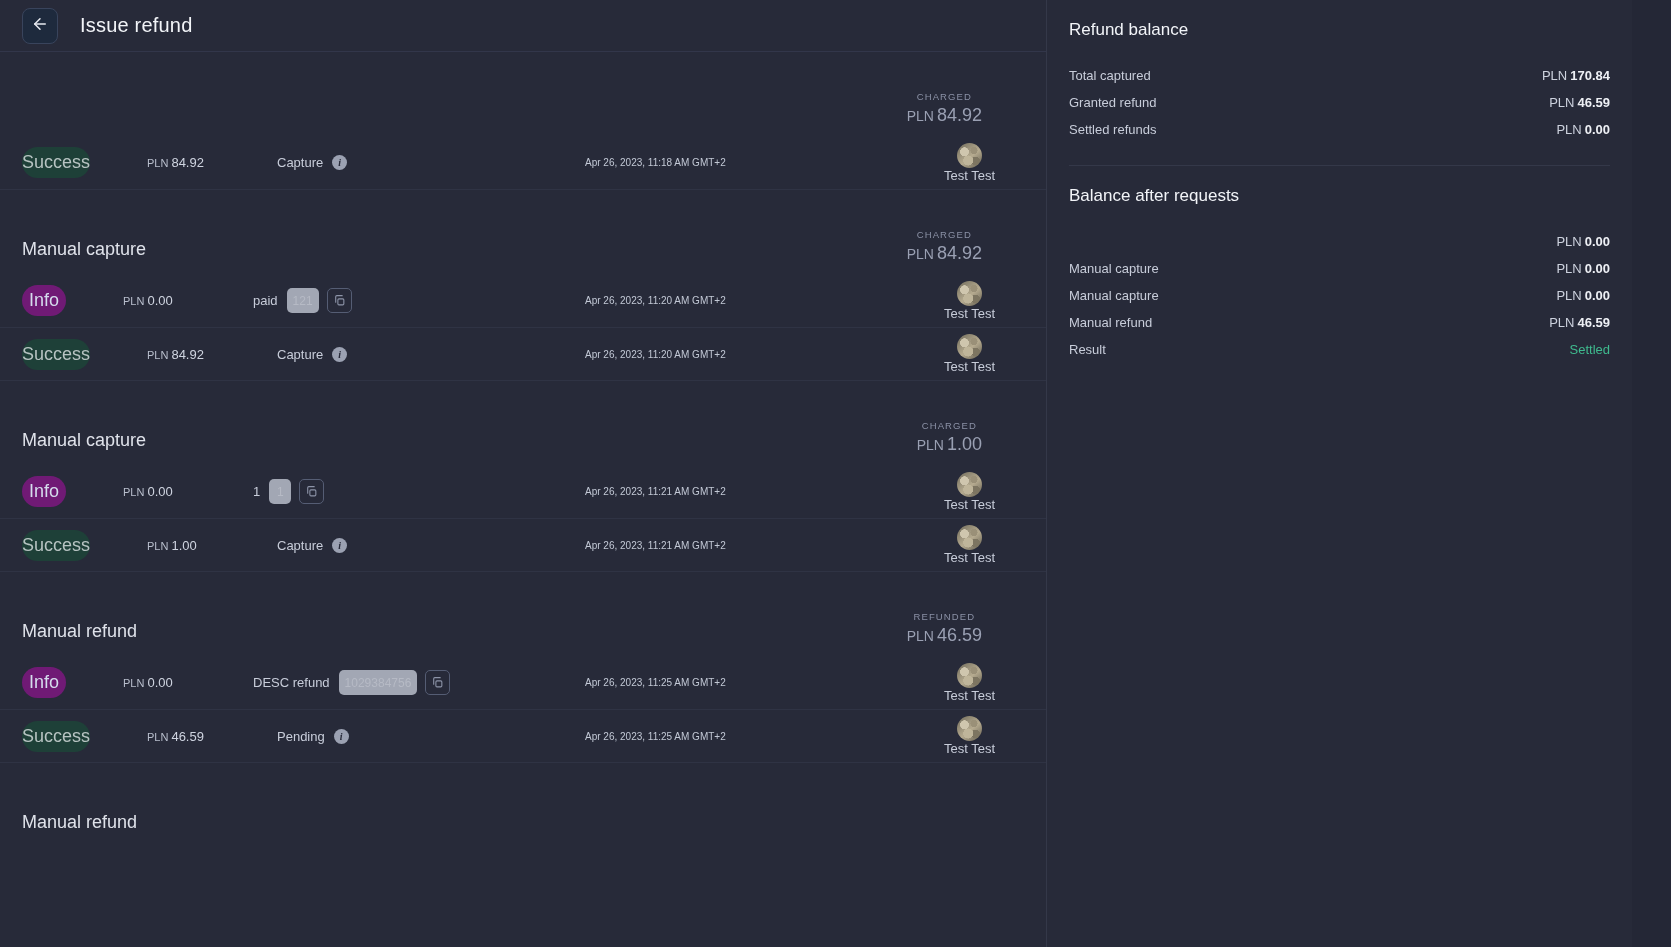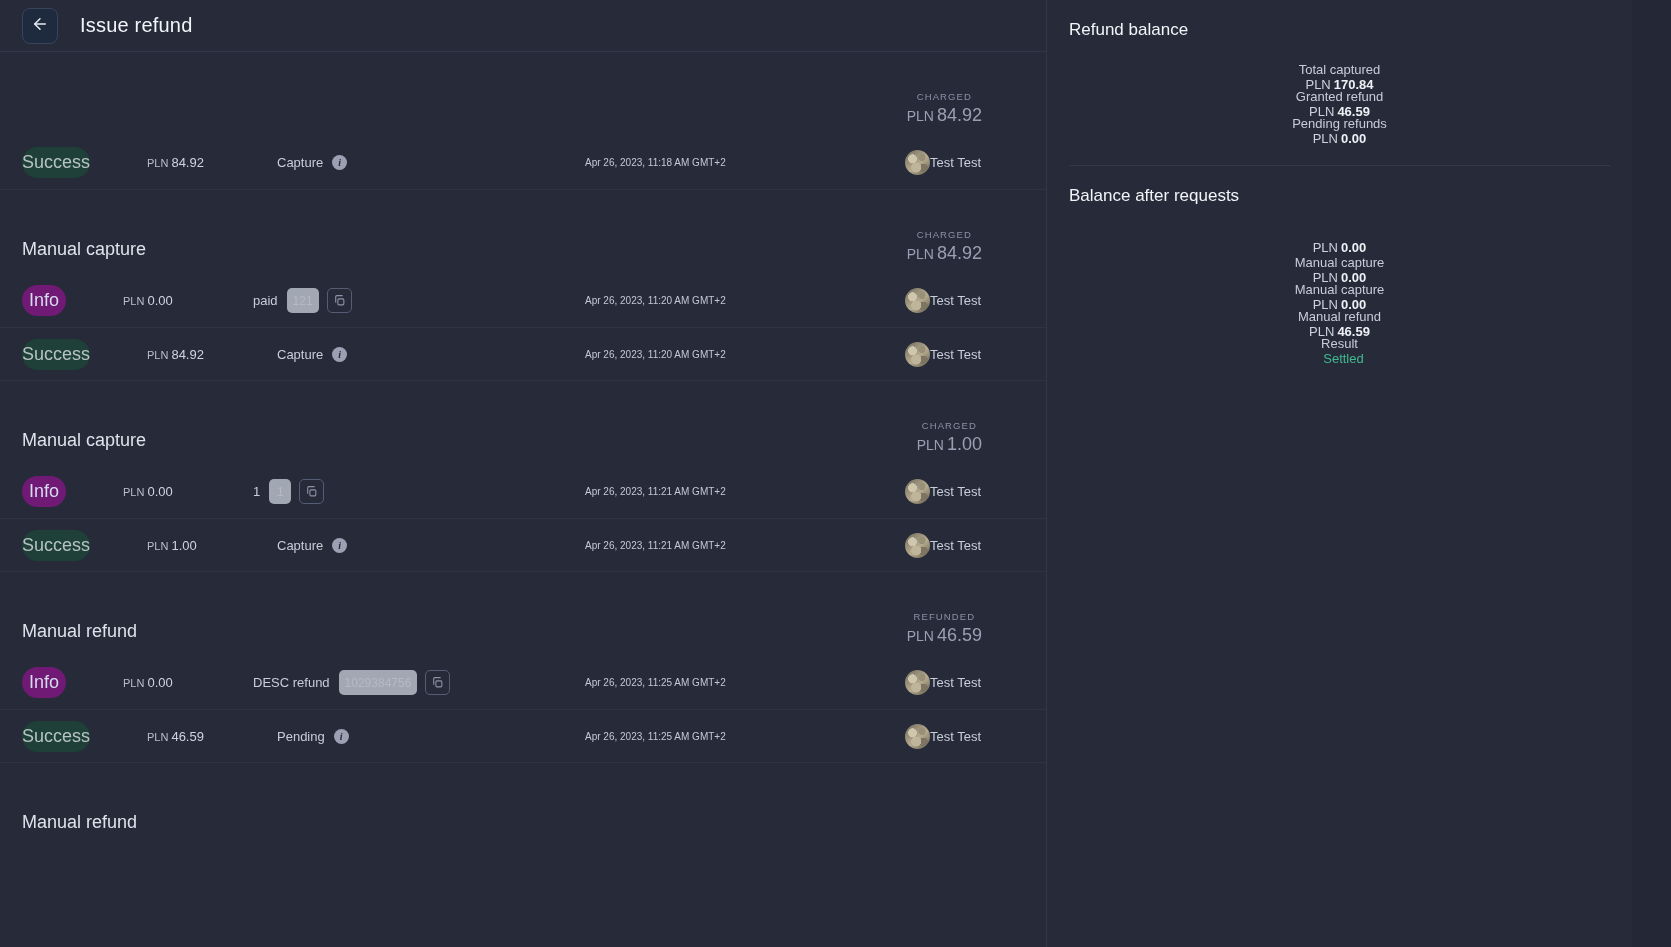--- a/index.html
+++ b/index.html
@@ -95,22 +95,22 @@
     border: 1px solid #555d74; background: transparent;
     display: flex; align-items: center; justify-content: center;
     cursor: pointer; flex: 0 0 auto;
   }
   .copy-btn svg { width: 13px; height: 13px; }
   .cell-date {
     position: absolute; left: 585px;
     font-size: 10px; color: #c3c9d6; white-space: nowrap;
   }
   .cell-user {
-    position: absolute; right: 65px;
-    display: flex; align-items: center; 
+    position: absolute; right: 51px;
+    display: flex; align-items: center;  flex-direction: column;
   }
   .avatar {
     width: 25px; height: 25px; border-radius: 50%;
     background:
       radial-gradient(circle at 30% 35%, #cfc6ae 0 18%, transparent 19%),
       radial-gradient(circle at 68% 30%, #9a9078 0 14%, transparent 15%),
       radial-gradient(circle at 45% 70%, #bfb59a 0 22%, transparent 23%),
       radial-gradient(circle at 75% 72%, #7d7561 0 16%, transparent 17%),
       linear-gradient(140deg, #6f6a5a, #b6ab90 55%, #5f5a4c);
     flex: 0 0 auto;
@@ -124,21 +124,21 @@
     border-left: 1px solid #343849;
     padding: 0 22px;
   }
   .panel { padding-top: 10px; }
   .panel-title {
     font-size: 17px; color: #f2f4f8; font-weight: 400;
     padding: 10px 0 22px 0;
   }
   .kv {
     display: flex; justify-content: space-between; align-items: center;
-    height: 27px; font-size: 13px; flex-direction: column;
+    height: 27px; font-size: 13px;
   }
   .kv .k { color: #c8cdda; }
   .kv .v { color: #eef0f5; font-weight: 700; }
   .kv .v .cur { font-weight: 400; color: #cdd2de; margin-right: 3px; }
   .kv .v.settled { color: #3fba8e; font-weight: 400; margin-left: 8px; }
   .panel-sep { border-top: 1px solid #343849; margin-top: 22px; }
 </style>
 </head>
 <body>
 
@@ -318,21 +318,21 @@
       <div id="refund-balance-rows">
           <div class="kv">
             <span class="k">Total captured</span>
             <span class="v"><span class="cur">PLN</span><span>170.84</span></span>
           </div>
           <div class="kv">
             <span class="k">Granted refund</span>
             <span class="v"><span class="cur">PLN</span><span>46.59</span></span>
           </div>
           <div class="kv">
-            <span class="k">Pending refunds</span>
+            <span class="k">Settled refunds</span>
             <span class="v"><span class="cur">PLN</span><span>0.00</span></span>
           </div>
         </div>
       <div class="panel-sep"></div>
     </div>
 
     <div class="panel">
       <div class="panel-title">Balance after requests</div>
       <div id="balance-after-rows">
           <div class="kv">

